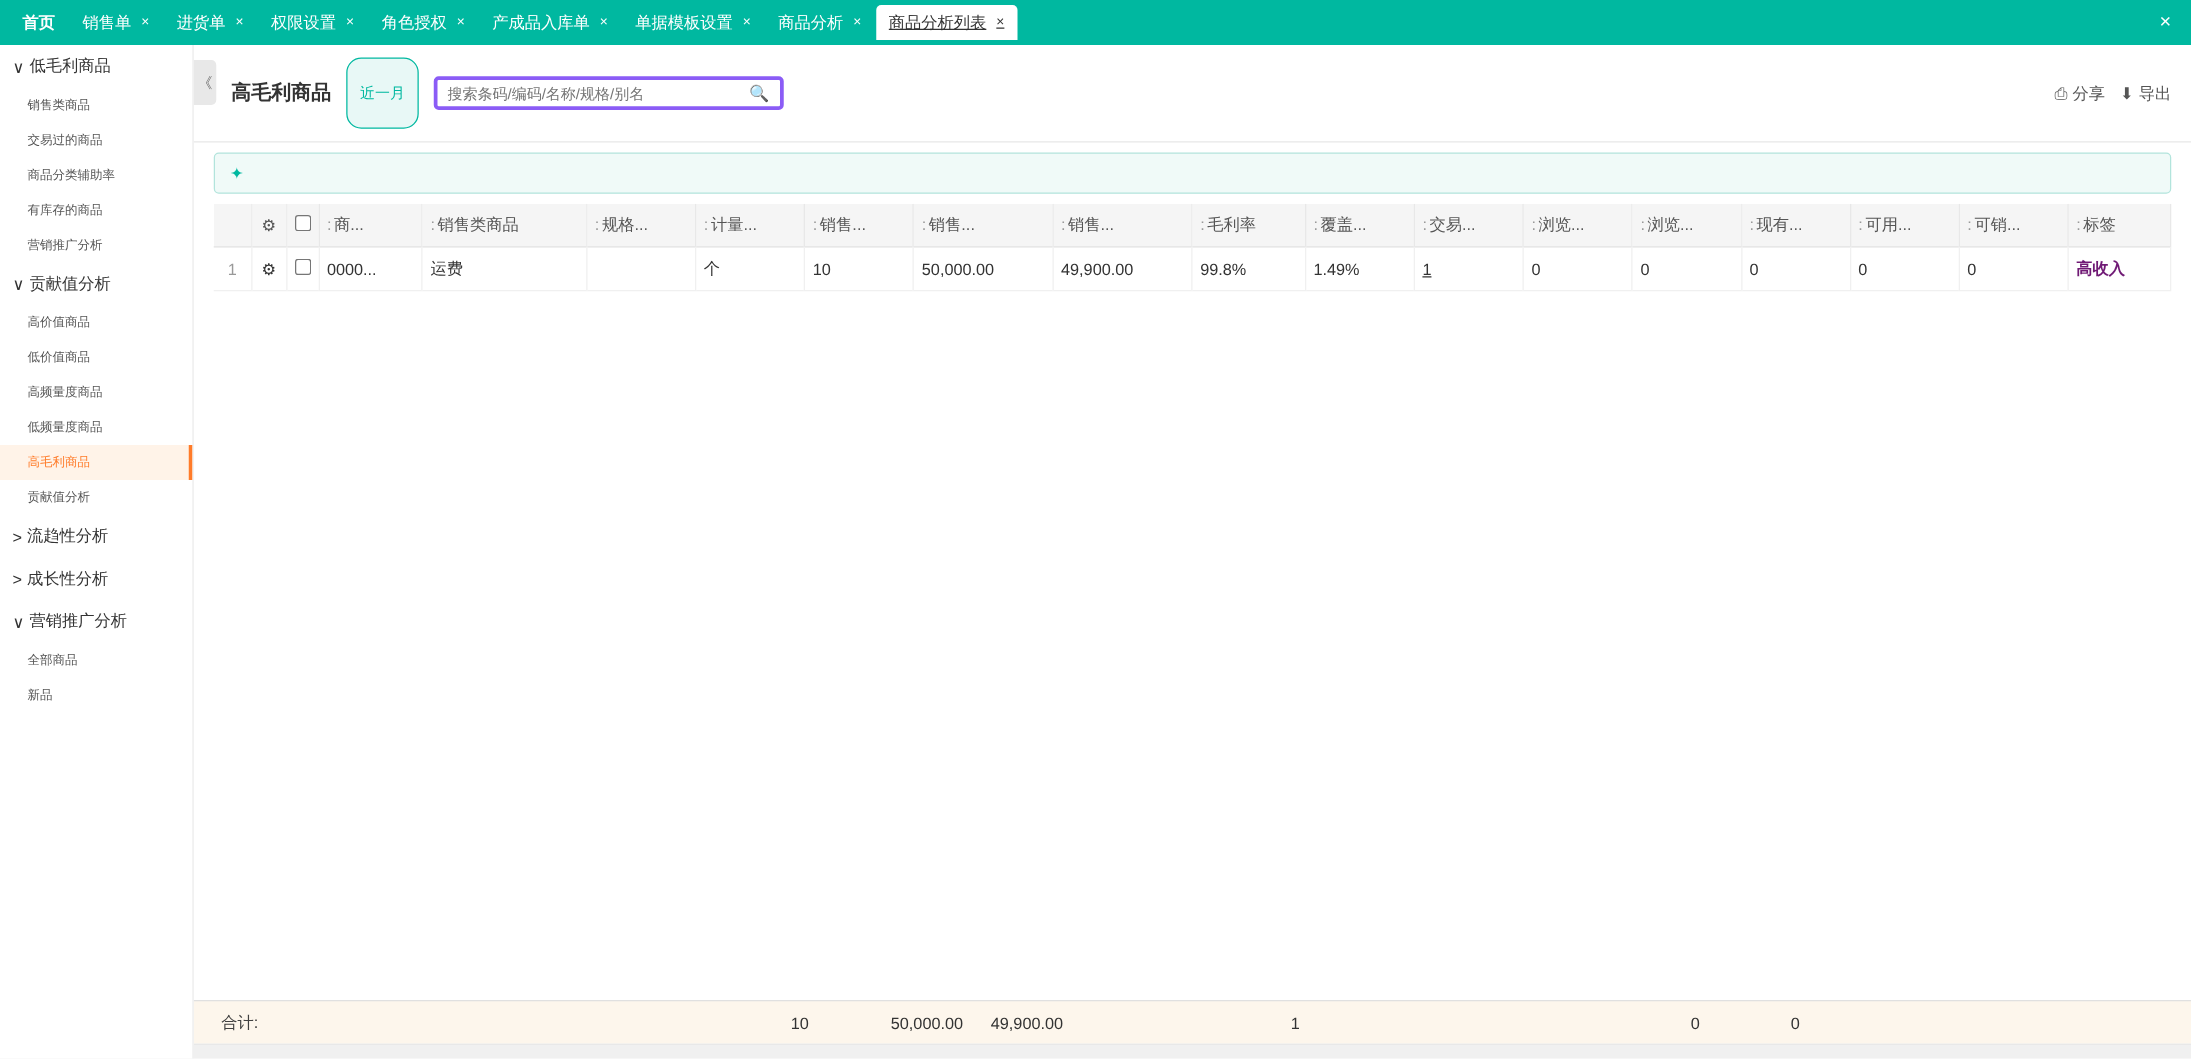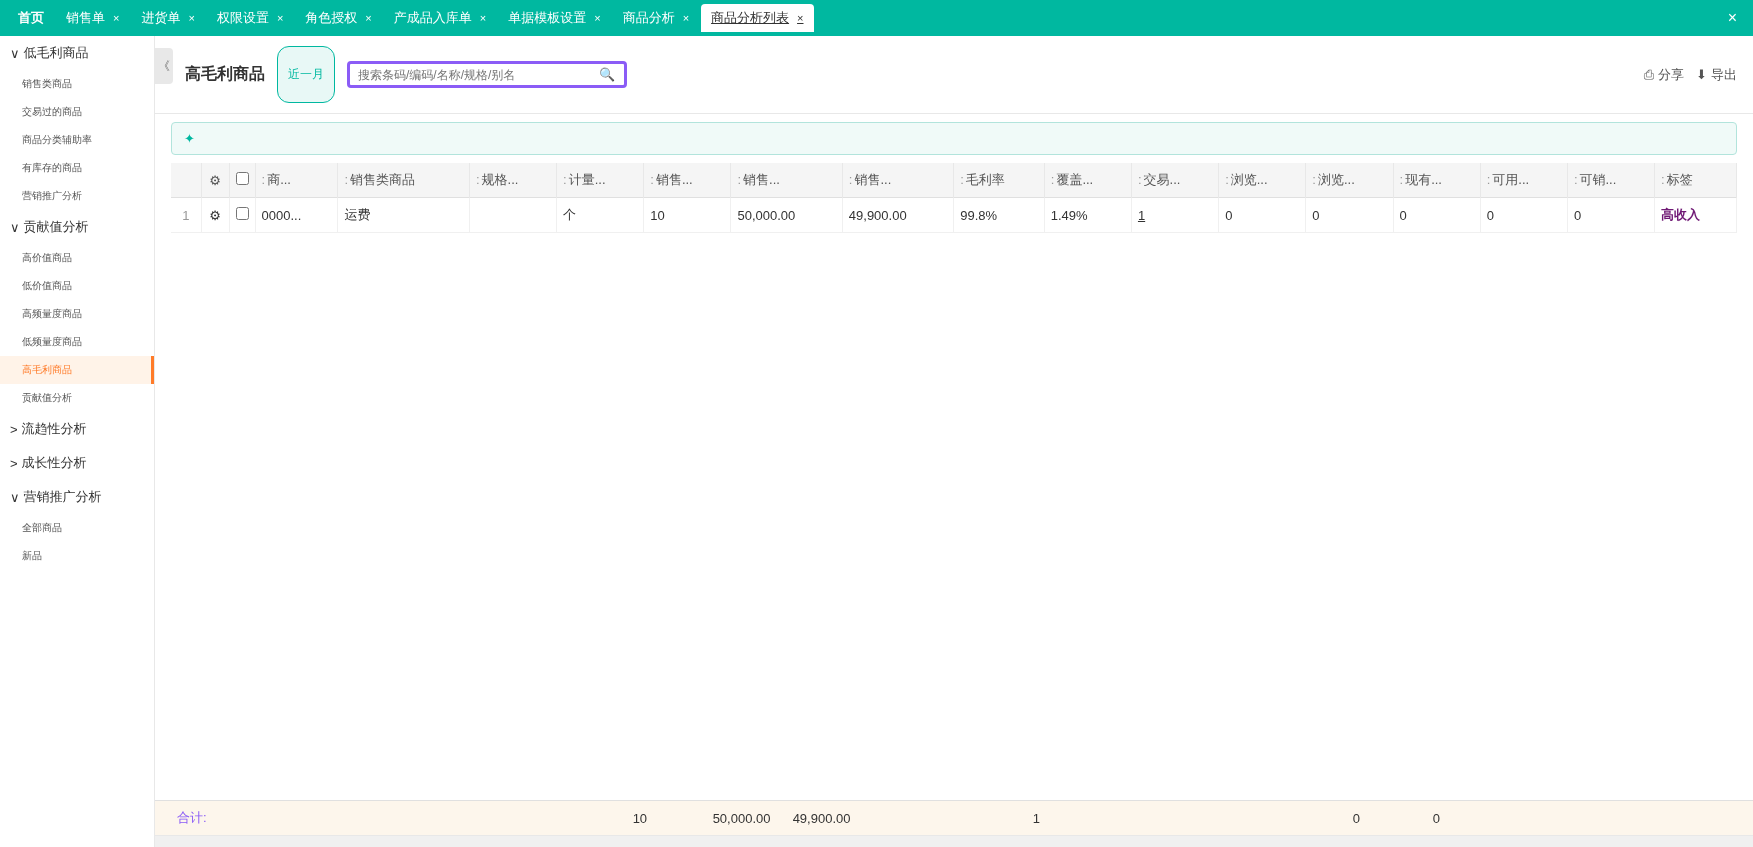--- a/index.html
+++ b/index.html
@@ -225,21 +225,21 @@
     .table-footer {
       border-top: 1px solid #e0e0e0;
       padding: 8px 22px;
       background: #fdf6ec;
       display: flex;
       align-items: center;
       gap: 0;
       flex-shrink: 0;
       font-size: 13px;
     }
-    .footer-label { color: #8b5cf6; margin-right: 20px; }
+    .footer-label { color: #404040; margin-right: 20px; }
     .footer-cell {
       color: #333;
       padding: 0 6px;
       min-width: 80px;
     }
 
     
     .scrollbar-area {
       height: 12px;
       background: #f0f0f0;

